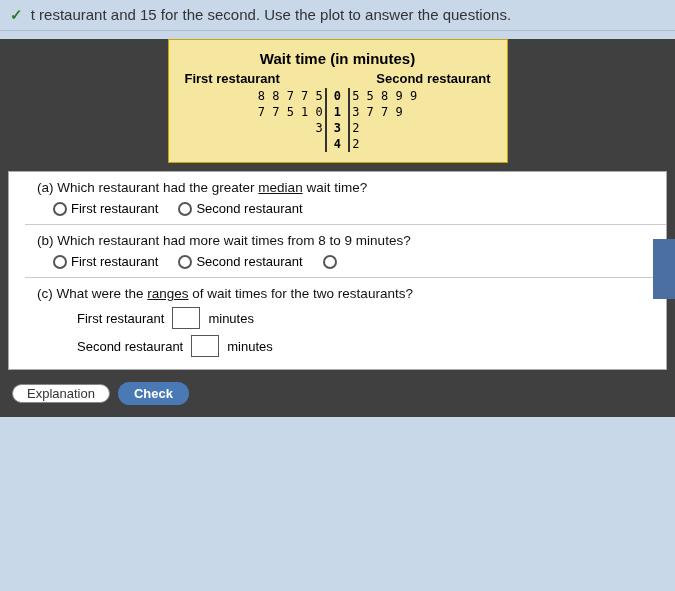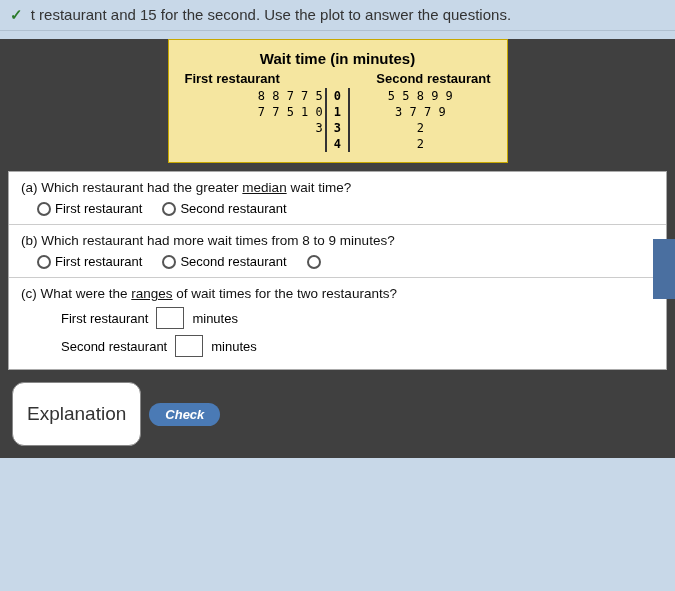--- a/index.html
+++ b/index.html
@@ -64,33 +64,34 @@
     }
     .stem-cell {
       text-align: center;
       border-left: 2px solid #333;
       border-right: 2px solid #333;
       padding: 0 4px;
       font-weight: bold;
       background: #f5e6a0;
     }
     .right-leaves {
-      text-align: center;
+      text-align: left;
       padding-left: 4px;
       min-width: 80px;
     }
     .questions-container {
       background: white;
       border: 1px solid #aaa;
       margin: 0 0 4px 0;
       padding: 0;
     }
     .question-block {
       padding: 8px 12px;
       border-bottom: 1px solid #ccc;
+      margin-left: 16px;
     }
     .question-block:last-child {
       border-bottom: none;
     }
     .question-text {
       font-size: 13.5px;
       margin-bottom: 6px;
       color: #111;
     }
     .question-text u {
@@ -133,35 +134,34 @@
     .bottom-bar {
       display: flex;
       align-items: center;
       gap: 8px;
       padding: 8px 4px 4px 4px;
     }
     .explanation-btn {
       background: white;
       border: 1px solid #888;
       border-radius: 12px;
-      padding: 20px 14px;
-      font-size: 19px;
+      padding: 1px 14px;
+      font-size: 13px;
       cursor: pointer;
       color: #333;
     }
     .check-btn {
       background: #4a7ab5;
       border: none;
       border-radius: 12px;
       padding: 4px 16px;
       font-size: 13px;
       cursor: pointer;
       color: white;
       font-weight: bold;
-      font-style: italic;
     }
   </style>
 </head>
 <body>
 
 <div class="top-bar">
   <span class="check-icon">✓</span>
   <span>t restaurant and 15 for the second. Use the plot to answer the questions.</span>
 </div>
 

